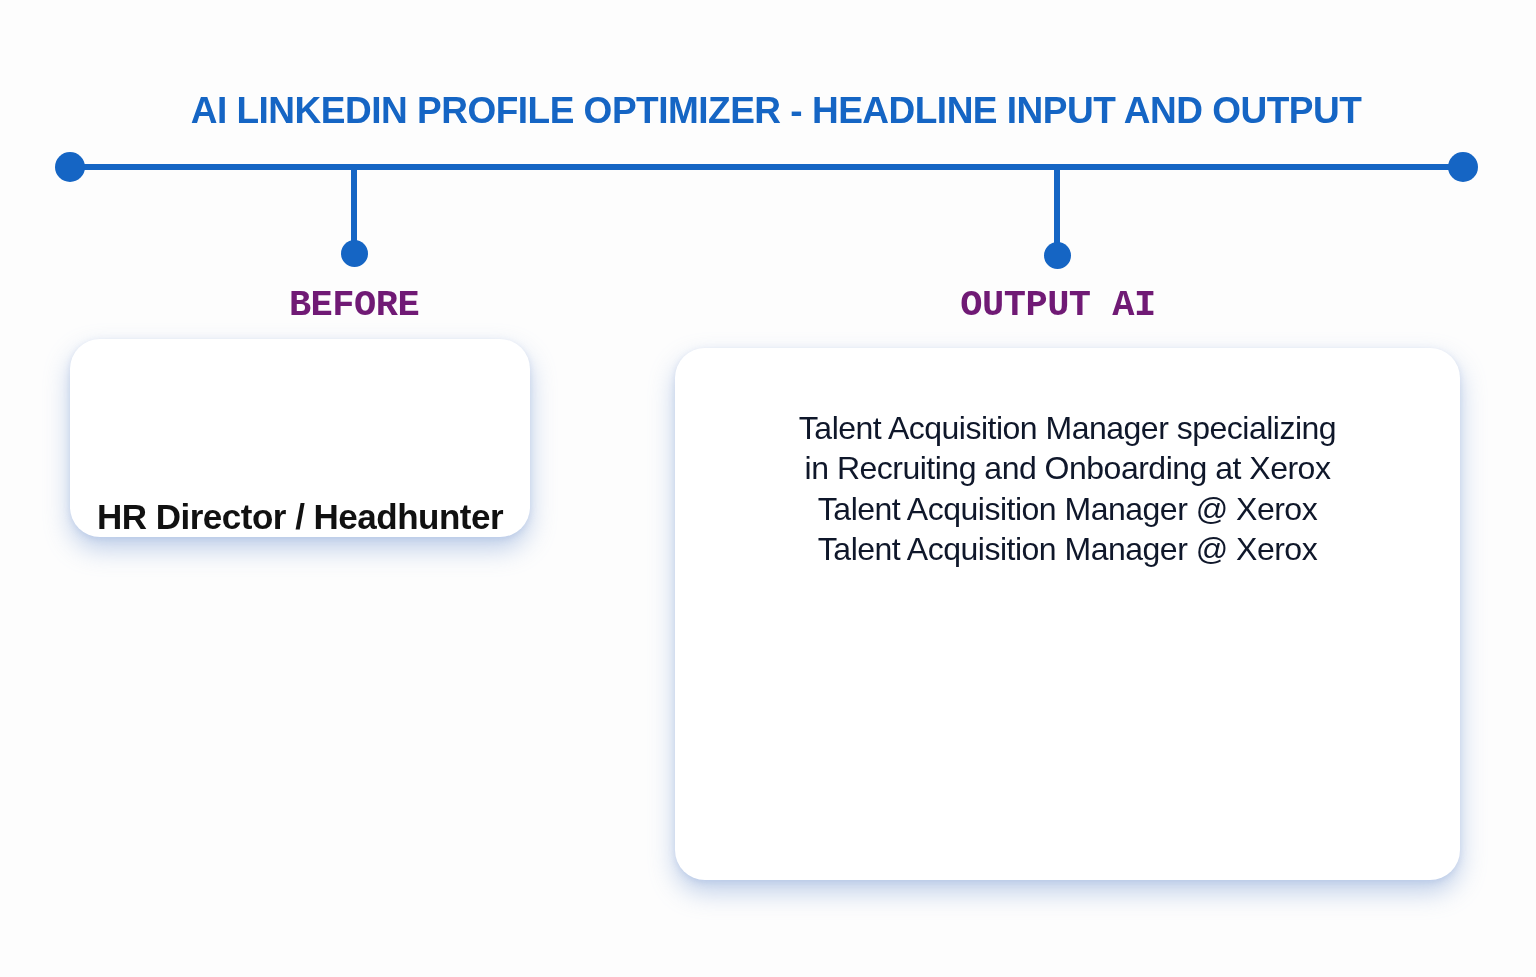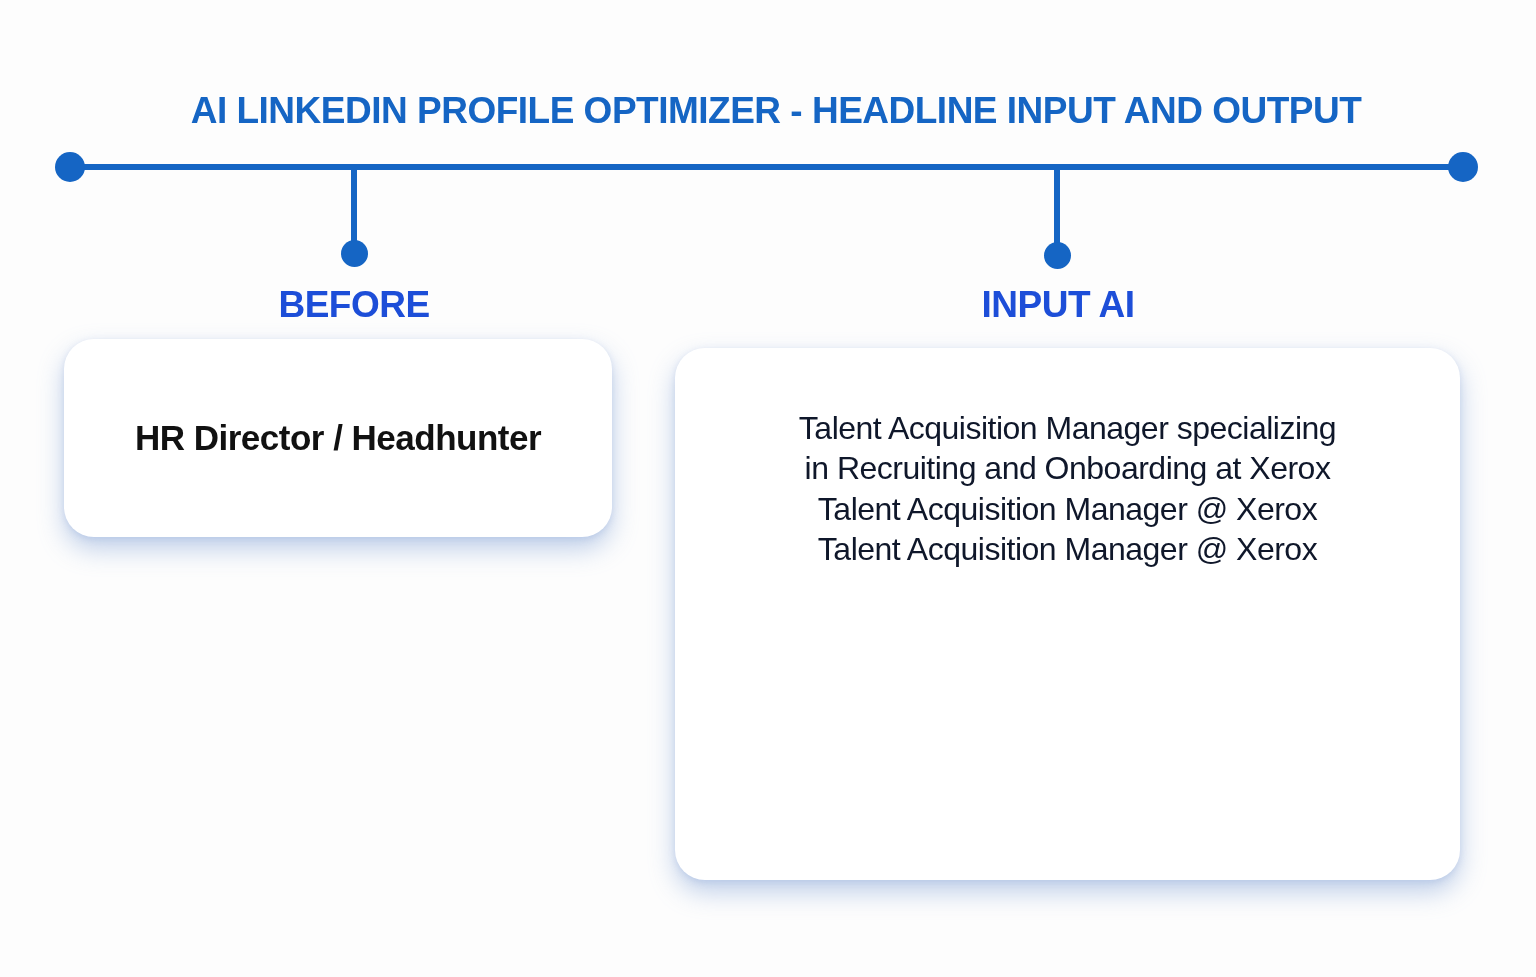--- a/index.html
+++ b/index.html
@@ -60,42 +60,43 @@
   .dot-after  { width: 27px; height: 27px; left: 1044px; top: 242px; }
 
   
   .branch-label {
     position: absolute;
     top: 284px;
     transform: translateX(-50%);
     font-size: 37px;
     font-weight: 800;
     letter-spacing: -0.5px;
-    color: #1d4ed8;
+    color: #701a75;
     white-space: nowrap;
+    font-family: Liberation Mono, monospace;
   }
   .branch-label-before { left: 354px; }
   .branch-label-after  { left: 1058px; }
 
   
   .card {
     position: absolute;
     background: #ffffff;
     border-radius: 30px;
     box-shadow:
       0 2px 6px  rgba(140, 165, 215, 0.28),
       0 12px 26px rgba(118, 152, 210, 0.45);
   }
   .card-before {
-    left: 64px;
+    left: 70px;
     top: 339px;
-    width: 548px;
+    width: 460px;
     height: 198px;
     display: flex;
-    align-items: center;
+    align-items: flex-end;
     justify-content: center;
   }
   .card-before .headline {
     font-size: 35px;
     font-weight: 700;
     color: #111111;
     letter-spacing: -0.5px;
     text-align: center;
   }
   .card-after {
@@ -138,21 +139,21 @@
   <div class="dot dot-left"></div>
   <div class="dot dot-right"></div>
 
   <div class="v-line v-line-before"></div>
   <div class="dot dot-before"></div>
 
   <div class="v-line v-line-after"></div>
   <div class="dot dot-after"></div>
 
   <div class="branch-label branch-label-before">BEFORE</div>
-  <div class="branch-label branch-label-after">INPUT AI</div>
+  <div class="branch-label branch-label-after">OUTPUT AI</div>
 
   <div class="card card-before">
     <div class="headline">HR Director / Headhunter</div>
   </div>
 
   <div class="card card-after">
     <div class="suggestion">
       <div class="headline">Talent Acquisition Manager specializing
 in Recruiting and Onboarding at Xerox</div>
 

